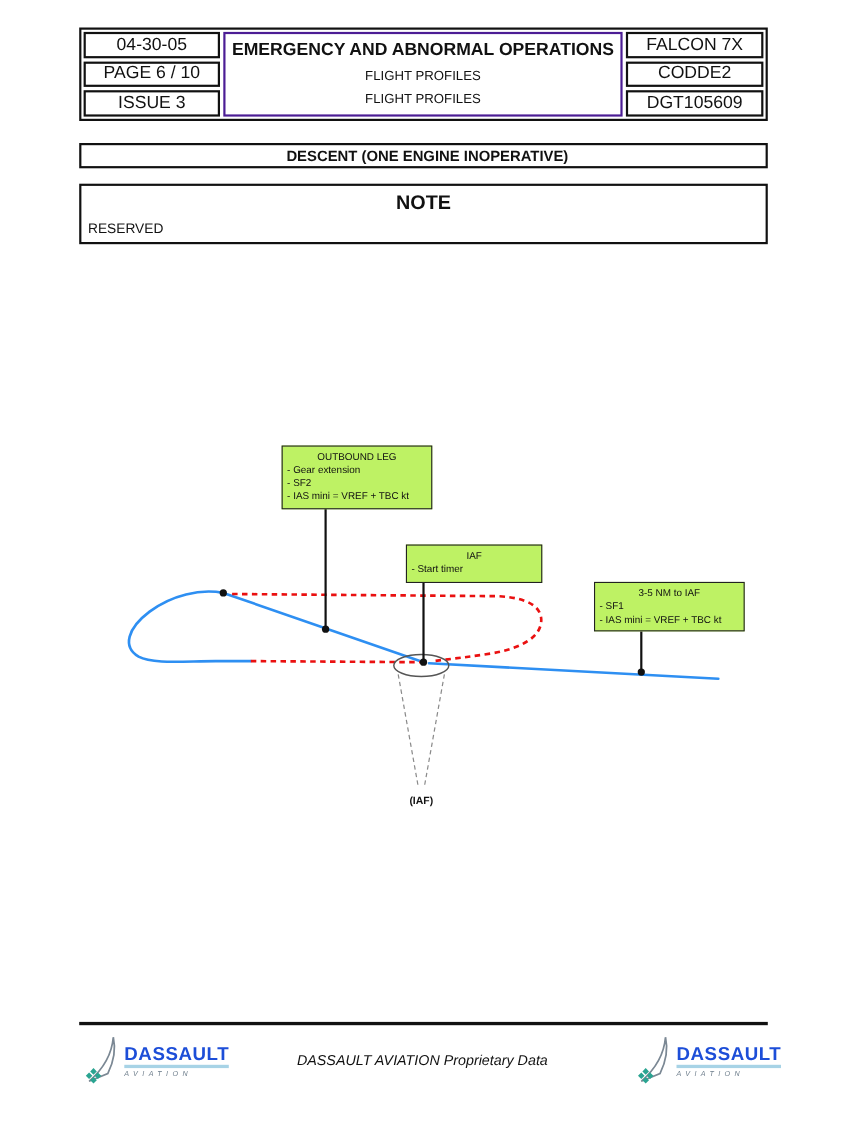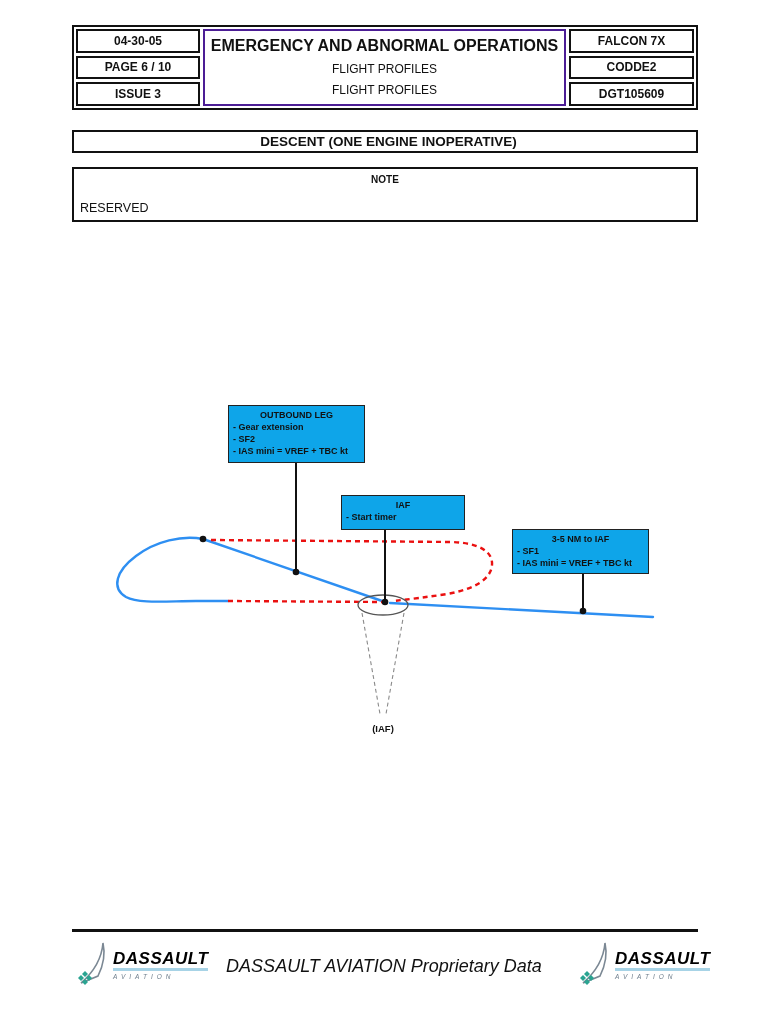--- a/index.html
+++ b/index.html
@@ -11,21 +11,21 @@
   
   .header-table {
     position:absolute; left:72px; top:25px; width:626px; height:85px;
     border:2px solid #111; box-sizing:border-box; padding:2px;
     display:grid; grid-template-columns:124px 1fr 125px;
     grid-template-rows:1fr 1fr 1fr; gap:3px;
   }
   .ht-cell {
     border:2px solid #111; box-sizing:border-box;
     display:flex; align-items:center; justify-content:center;
-    font-weight:bold; font-size:12px; white-space:nowrap;
+    font-weight:normal; font-size:16px; white-space:nowrap;
   }
   .ht-center {
     grid-column:2; grid-row:1 / 4;
     border:2px solid #4c1d95; box-sizing:border-box;
     display:flex; flex-direction:column; align-items:center; justify-content:space-around;
     padding:3px 0;
   }
   .ht-main { font-size:16px; font-weight:bold; white-space:nowrap; }
   .ht-sub  { font-size:12px; font-weight:normal; white-space:nowrap; }
   .c1 { grid-column:1; } .c3 { grid-column:3; }
@@ -36,52 +36,52 @@
     border:2px solid #111; box-sizing:border-box;
     display:flex; align-items:center; padding-left:7px;
     font-weight:bold; font-size:13.5px;justify-content:center;
   }
   .bar-descent { top:130px; }
   .bar-initial { top:276px; }
   .note-box {
     position:absolute; left:72px; top:167px; width:626px; height:55px;
     border:2px solid #111; box-sizing:border-box;
   }
-  .note-label { text-align:center; font-weight:bold; font-size:10px; margin-top:5px; }
+  .note-label { text-align:center; font-weight:bold; font-size:18px; margin-top:5px; }
   .note-body  { position:absolute; left:6px; bottom:5px; font-size:12.5px; }
 
   
   .diagram-svg { position:absolute; left:0; top:0; width:768px; height:1024px; }
   .callout {
-    position:absolute; border:1.5px solid #222; background:#0ea5e9;
-    font-size:9px; font-weight:bold; line-height:12px;
-    padding:3px 4px; box-sizing:border-box; z-index:3;
+    position:absolute; border:1.5px solid #222; background:#bef264;
+    font-size:9px; font-weight:normal; line-height:12px;
+    padding:3px 4px; box-sizing:border-box; z-index:3;margin-left:28px;
   }
   .c-title { text-align:center; }
   .co-outbound { left:228px; top:405px; width:137px; height:58px; }
   .co-iaf     { left:341px; top:495px; width:124px; height:35px; }
   .co-inbound { left:512px; top:529px; width:137px; height:45px; }
   .iaf-ground {
     position:absolute; left:353px; top:723px; width:60px; text-align:center;
     font-size:9.5px; font-weight:bold;
   }
 
   
   .footer-rule { position:absolute; left:72px; top:929px; width:626px; height:3px; background:#111; }
   .footer-center {
     position:absolute; left:0; top:956px; width:768px; text-align:center;
-    font-style:italic; font-size:18px;
+    font-style:italic; font-size:13px;
   }
   .logo { position:absolute; top:940px; display:flex; align-items:flex-start; }
   .logo-left  { left:74px; }
   .logo-right { left:576px; }
   .logo-textwrap { margin-left:3px; margin-top:10px; }
   .logo-name {
-    font-size:17px; font-weight:bold; font-style:italic;
-    color:#000000; letter-spacing:0.5px; line-height:17px;
+    font-size:17px; font-weight:bold; 
+    color:#1d4ed8; letter-spacing:0.5px; line-height:17px;
   }
   .logo-underline { height:2.5px; background:#a7d3e6; margin-top:1px; }
   .logo-sub {
     font-size:6.5px; font-style:italic; color:#6e7e8c;
     letter-spacing:4px; margin-top:2px; white-space:nowrap;
   }
 </style>
 </head>
 <body>
 

